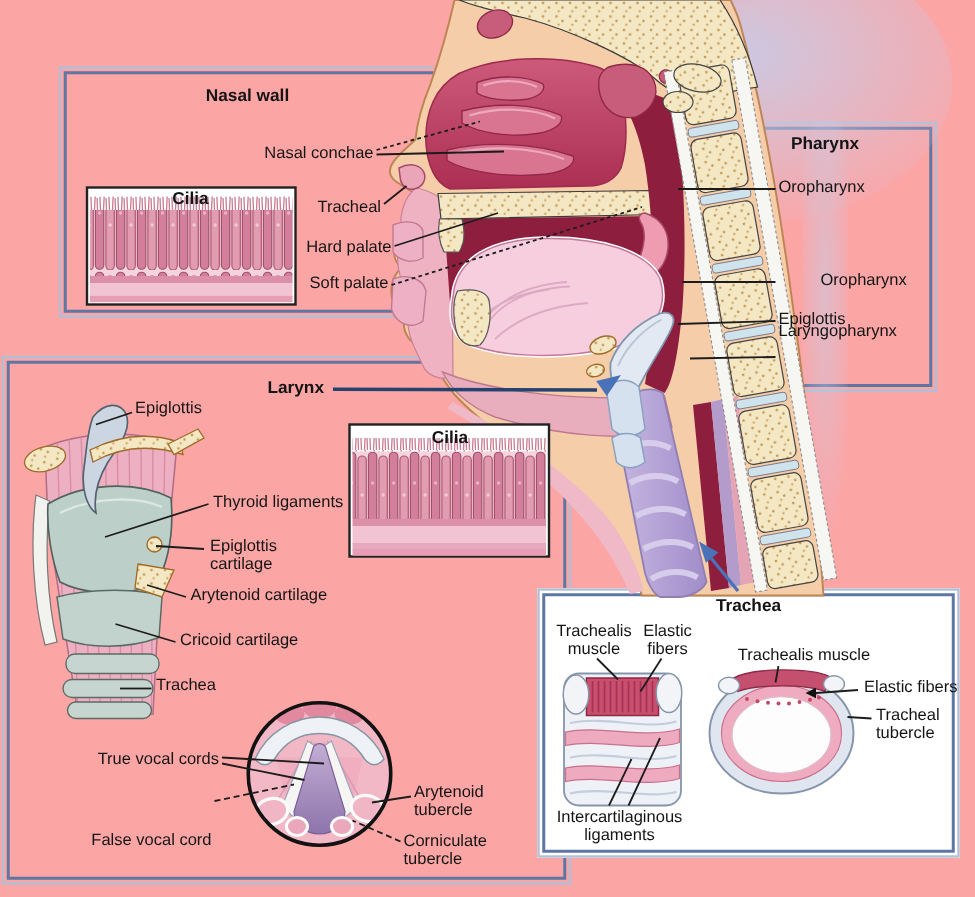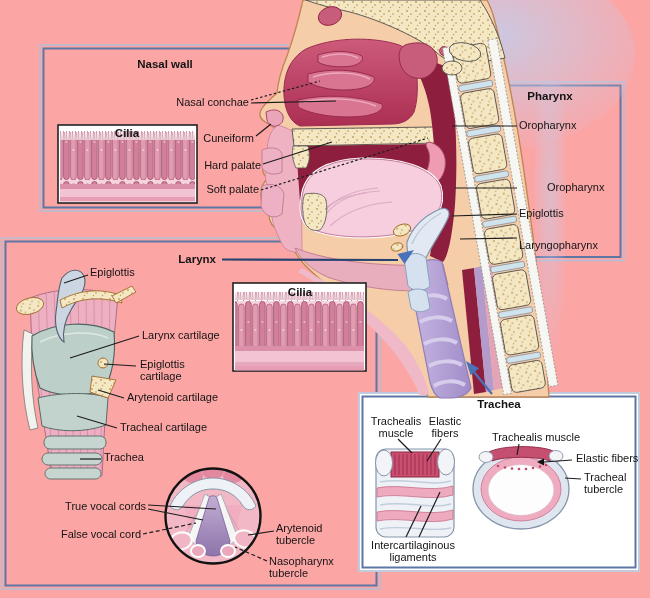--- a/index.html
+++ b/index.html
@@ -364,42 +364,42 @@
   <g>
     <path d="M492,394 L474,372" stroke="#4a72b8" stroke-width="2.2" fill="none"></path>
     <polygon points="466,361 479,368.3 470.6,375.2" fill="#4a72b8"></polygon>
   </g>
 </svg>
 
 <div>
 
   <div class="lbl ttl c" style="left:165px;top:58px">Nasal wall</div>
   <div class="lbl r" style="left:249px;top:97px">Nasal conchae</div>
-  <div class="lbl r" style="left:254px;top:133px">Cuneiform</div>
+  <div class="lbl r" style="left:254px;top:133px">Tracheal</div>
   <div class="lbl r" style="left:261px;top:160px">Hard palate</div>
   <div class="lbl r" style="left:259px;top:184px">Soft palate</div>
   <div class="lbl ttl c" style="left:127px;top:127px">Cilia</div>
 
   <div class="lbl ttl c" style="left:550px;top:90px">Pharynx</div>
   <div class="lbl" style="left:519px;top:120px">Oropharynx</div>
   <div class="lbl" style="left:547px;top:182px">Oropharynx</div>
   <div class="lbl" style="left:519px;top:208px">Epiglottis</div>
-  <div class="lbl" style="left:519px;top:240px">Laryngopharynx</div>
+  <div class="lbl" style="left:519px;top:216px">Laryngopharynx</div>
 
   <div class="lbl ttl r" style="left:216px;top:253px">Larynx</div>
   <div class="lbl" style="left:90px;top:267px">Epiglottis</div>
-  <div class="lbl" style="left:142px;top:330px">Larynx cartilage</div>
+  <div class="lbl" style="left:142px;top:330px">Thyroid ligaments</div>
   <div class="lbl wrap" style="left:140px;top:359px;width:64px">Epiglottis cartilage</div>
   <div class="lbl" style="left:127px;top:392px">Arytenoid cartilage</div>
-  <div class="lbl" style="left:120px;top:422px">Tracheal cartilage</div>
+  <div class="lbl" style="left:120px;top:422px">Cricoid cartilage</div>
   <div class="lbl" style="left:104px;top:452px">Trachea</div>
   <div class="lbl r" style="left:146px;top:501px">True vocal cords</div>
-  <div class="lbl r" style="left:141px;top:529px">False vocal cord</div>
+  <div class="lbl r" style="left:141px;top:555px">False vocal cord</div>
   <div class="lbl wrap" style="left:276px;top:523px;width:58px">Arytenoid tubercle</div>
-  <div class="lbl wrap" style="left:269px;top:556px;width:64px">Nasopharynx tubercle</div>
+  <div class="lbl wrap" style="left:269px;top:556px;width:64px">Corniculate tubercle</div>
   <div class="lbl ttl c" style="left:300px;top:286px">Cilia</div>
 
   <div class="lbl ttl c" style="left:499px;top:398px">Trachea</div>
   <div class="lbl wrap c" style="left:396px;top:416px;width:60px">Trachealis muscle</div>
   <div class="lbl wrap c" style="left:445px;top:416px;width:42px">Elastic fibers</div>
   <div class="lbl wrap c" style="left:413px;top:540px;width:100px">Intercartilaginous ligaments</div>
   <div class="lbl c" style="left:536px;top:432px">Trachealis muscle</div>
   <div class="lbl" style="left:576px;top:453px">Elastic fibers</div>
   <div class="lbl wrap" style="left:584px;top:472px;width:54px">Tracheal tubercle</div>
 </div>

